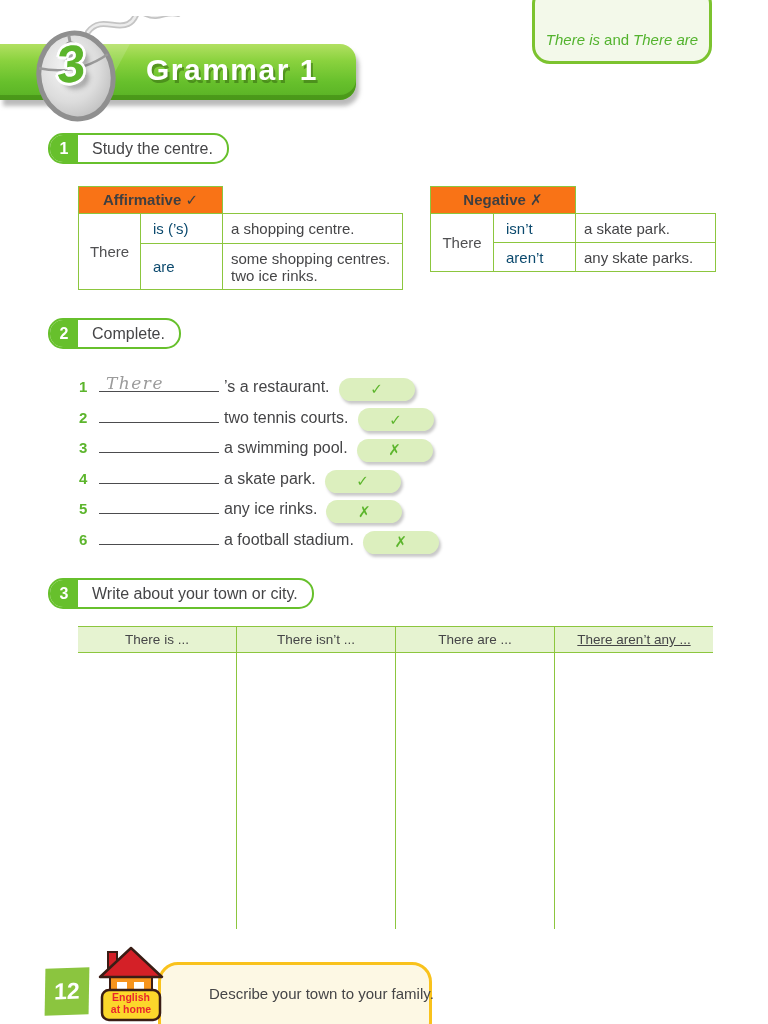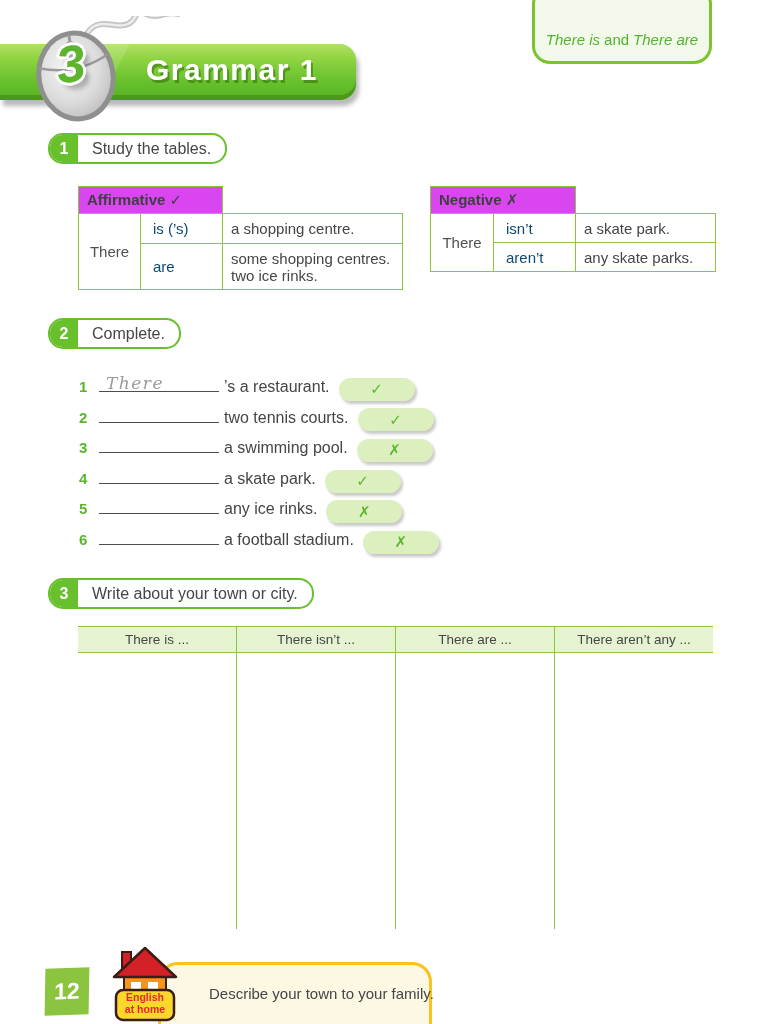--- a/index.html
+++ b/index.html
@@ -49,21 +49,21 @@
     background:#67c02c;color:#fff;font-weight:700;font-size:16px;width:28px;
     display:flex;align-items:center;justify-content:center;
   }
   .section-label{display:flex;align-items:center;padding:0 14px;font-size:16px;color:#454547;white-space:nowrap;}
   #sec1{left:48px;top:133px;}
   #sec2{left:48px;top:318px;}
   #sec3{left:48px;top:578px;}
   
   .gtable{position:absolute;border-collapse:collapse;}
   .gtable td{border:1.6px solid #8cc63e;font-size:15px;background:#fff;padding:1px 8px;color:#454547;}
-  .gtable td.hdr{background:#d946ef;text-align:left;font-weight:600;color:#3f3f41;}
+  .gtable td.hdr{background:#f97316;text-align:center;font-weight:600;color:#3f3f41;}
   .gtable td.ghost{border:none;background:transparent;}
   .gtable td.subj{text-align:center;color:#505052;}
   .gtable td.verb{color:#0c4a6e;padding-left:12px;}
   #aff-table{left:78px;top:186px;}
   #neg-table{left:430px;top:186px;padding-left:16px;}
   
   .exercise{position:absolute;left:79px;top:374px;}
   .ex-row{display:flex;align-items:baseline;height:30.6px;}
   .ex-num{width:20px;color:#5cb52c;font-weight:700;font-size:15px;}
   .line{
@@ -84,37 +84,37 @@
   
   .city-table{position:absolute;left:78px;top:626px;width:635px;}
   .city-head{
     display:flex;height:25px;background:#e6f3d1;
     border-top:1.6px solid #8cc63e;border-bottom:1.6px solid #8cc63e;text-align:center;
   }
   .city-head .ccell{
     flex:1;display:flex;align-items:center;justify-content:center;
     font-size:13.5px;color:#454547;border-right:1.6px solid #8cc63e;
   }
-  .city-head .ccell:last-child{border-right:none;}
+  .city-head .ccell:last-child{border-right:none;text-decoration:underline;}
   .city-body{display:flex;height:276px;}
   .city-body .ccell{flex:1;border-right:1.6px solid #8cc63e;}
   .city-body .ccell:last-child{border-right:none;}
   
   .page-num{
     position:absolute;left:45px;top:968px;width:44px;height:47px;background:#8bc53f;
     color:#fff;font-size:23px;font-weight:700;display:flex;align-items:center;justify-content:center;
     transform:rotate(-2deg) skewX(-3deg);
   }
   .task-box{
     position:absolute;left:158px;top:962px;width:274px;height:80px;box-sizing:border-box;
     background:#fdf8e4;border:3.5px solid #f9c21c;border-radius:20px;
     display:flex;align-items:flex-start;padding:20px 0 0 48px;font-size:15px;color:#454547;
     white-space:nowrap;
   }
-  .house{position:absolute;left:112px;top:944px;width:66px;height:80px;z-index:2;}
+  .house{position:absolute;left:98px;top:944px;width:66px;height:80px;z-index:2;}
   .house-label{
     position:absolute;left:0;top:48px;width:100%;text-align:center;color:#e8262d;
     font-weight:700;font-size:10.5px;line-height:11.5px;
   }
   .house-label span{display:block;}
 </style>
 </head>
 <body>
 
 <div class="page">
@@ -145,21 +145,21 @@
   <div class="mouse-number">3</div>
 
   <div class="topic-box">
     <span class="it">There is</span>
     <span>and</span>
     <span class="it">There are</span>
   </div>
 
   <div class="section-head" id="sec1">
     <div class="section-num">1</div>
-    <div class="section-label">Study the tables.</div>
+    <div class="section-label">Study the centre.</div>
   </div>
 
   <table class="gtable" id="aff-table">
     <colgroup>
         <col style="width:62px">
         <col style="width:82px">
         <col style="width:180px">
       </colgroup>
     <tbody>
         <tr style="height:27px">

